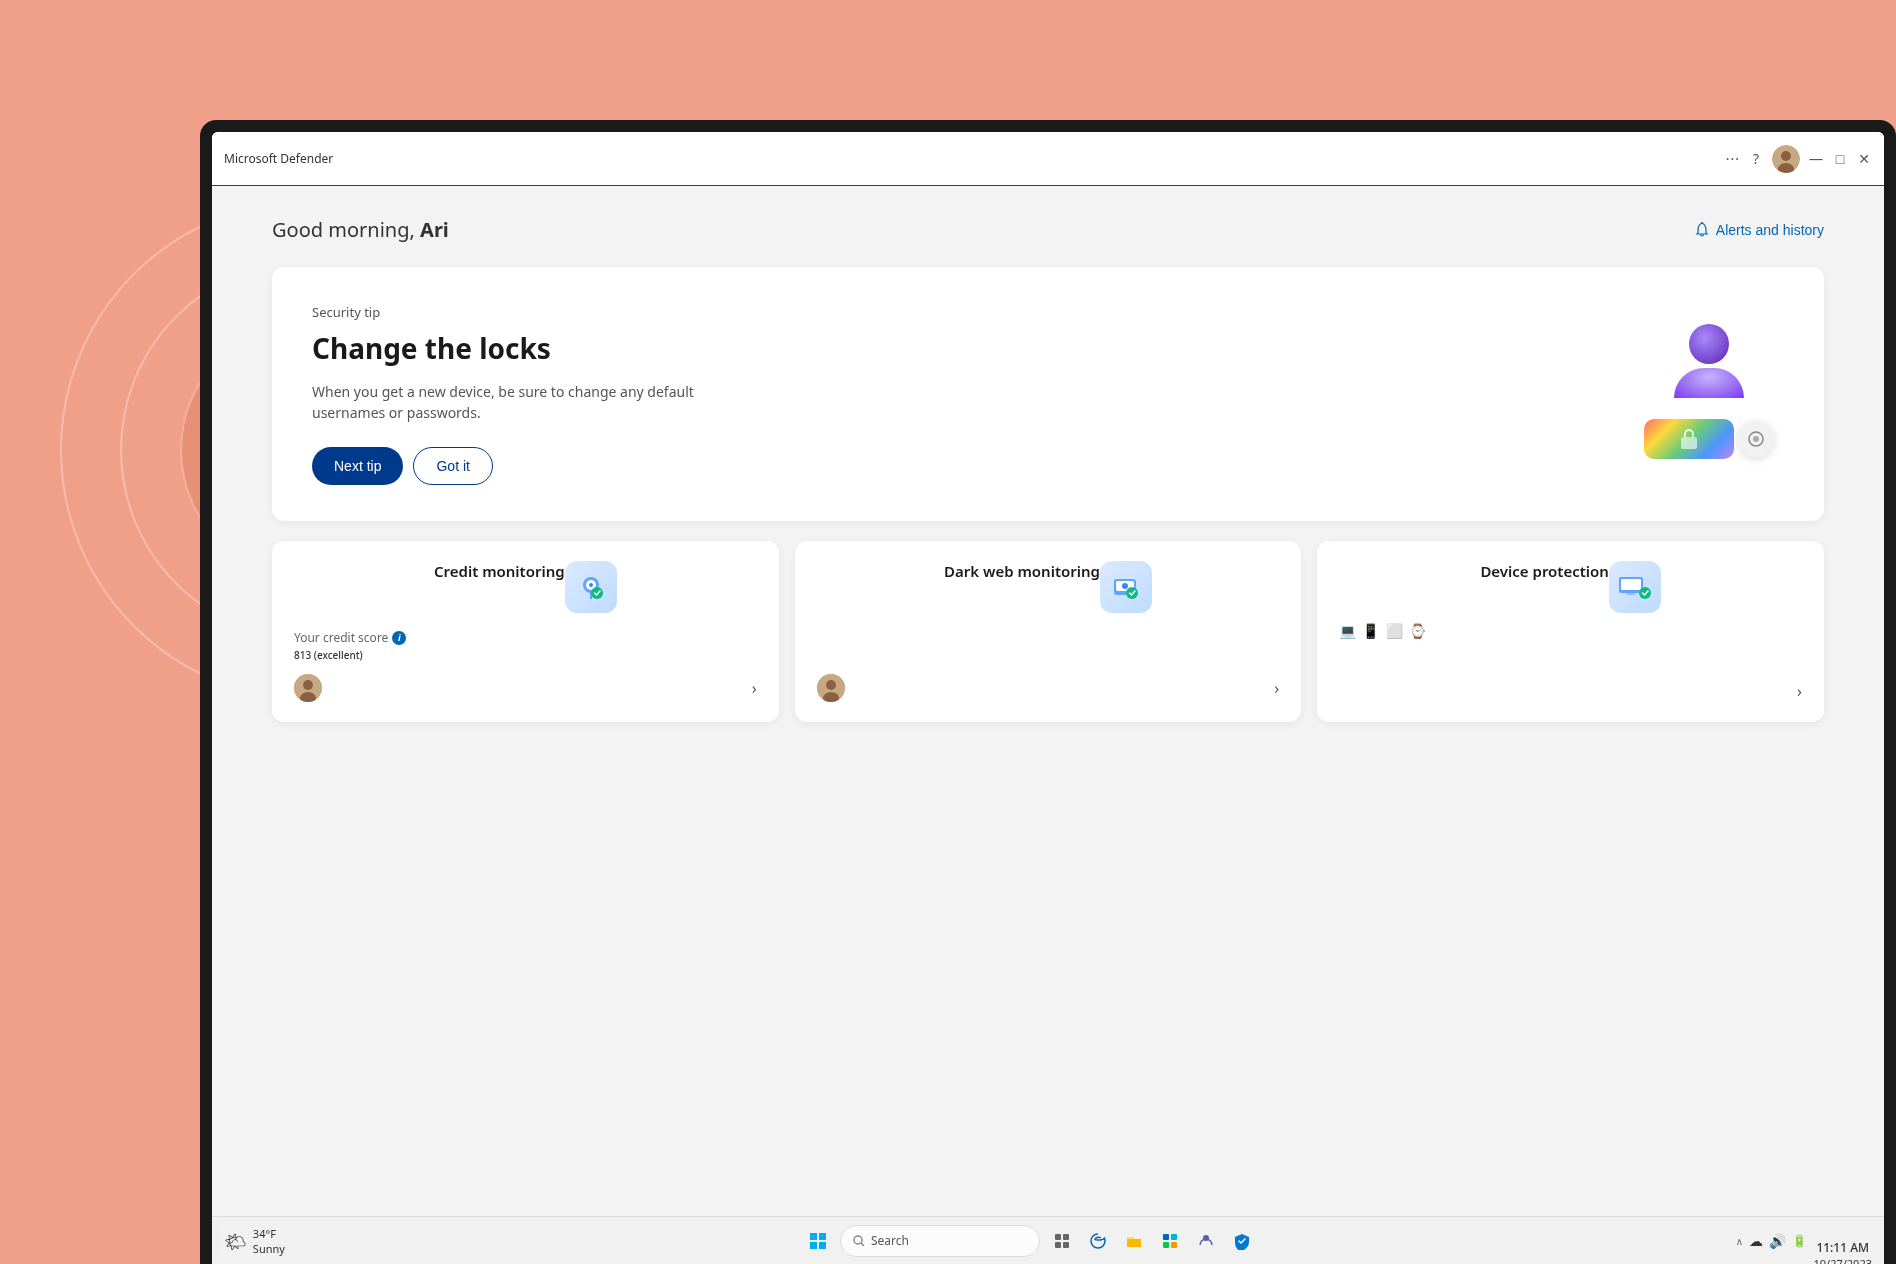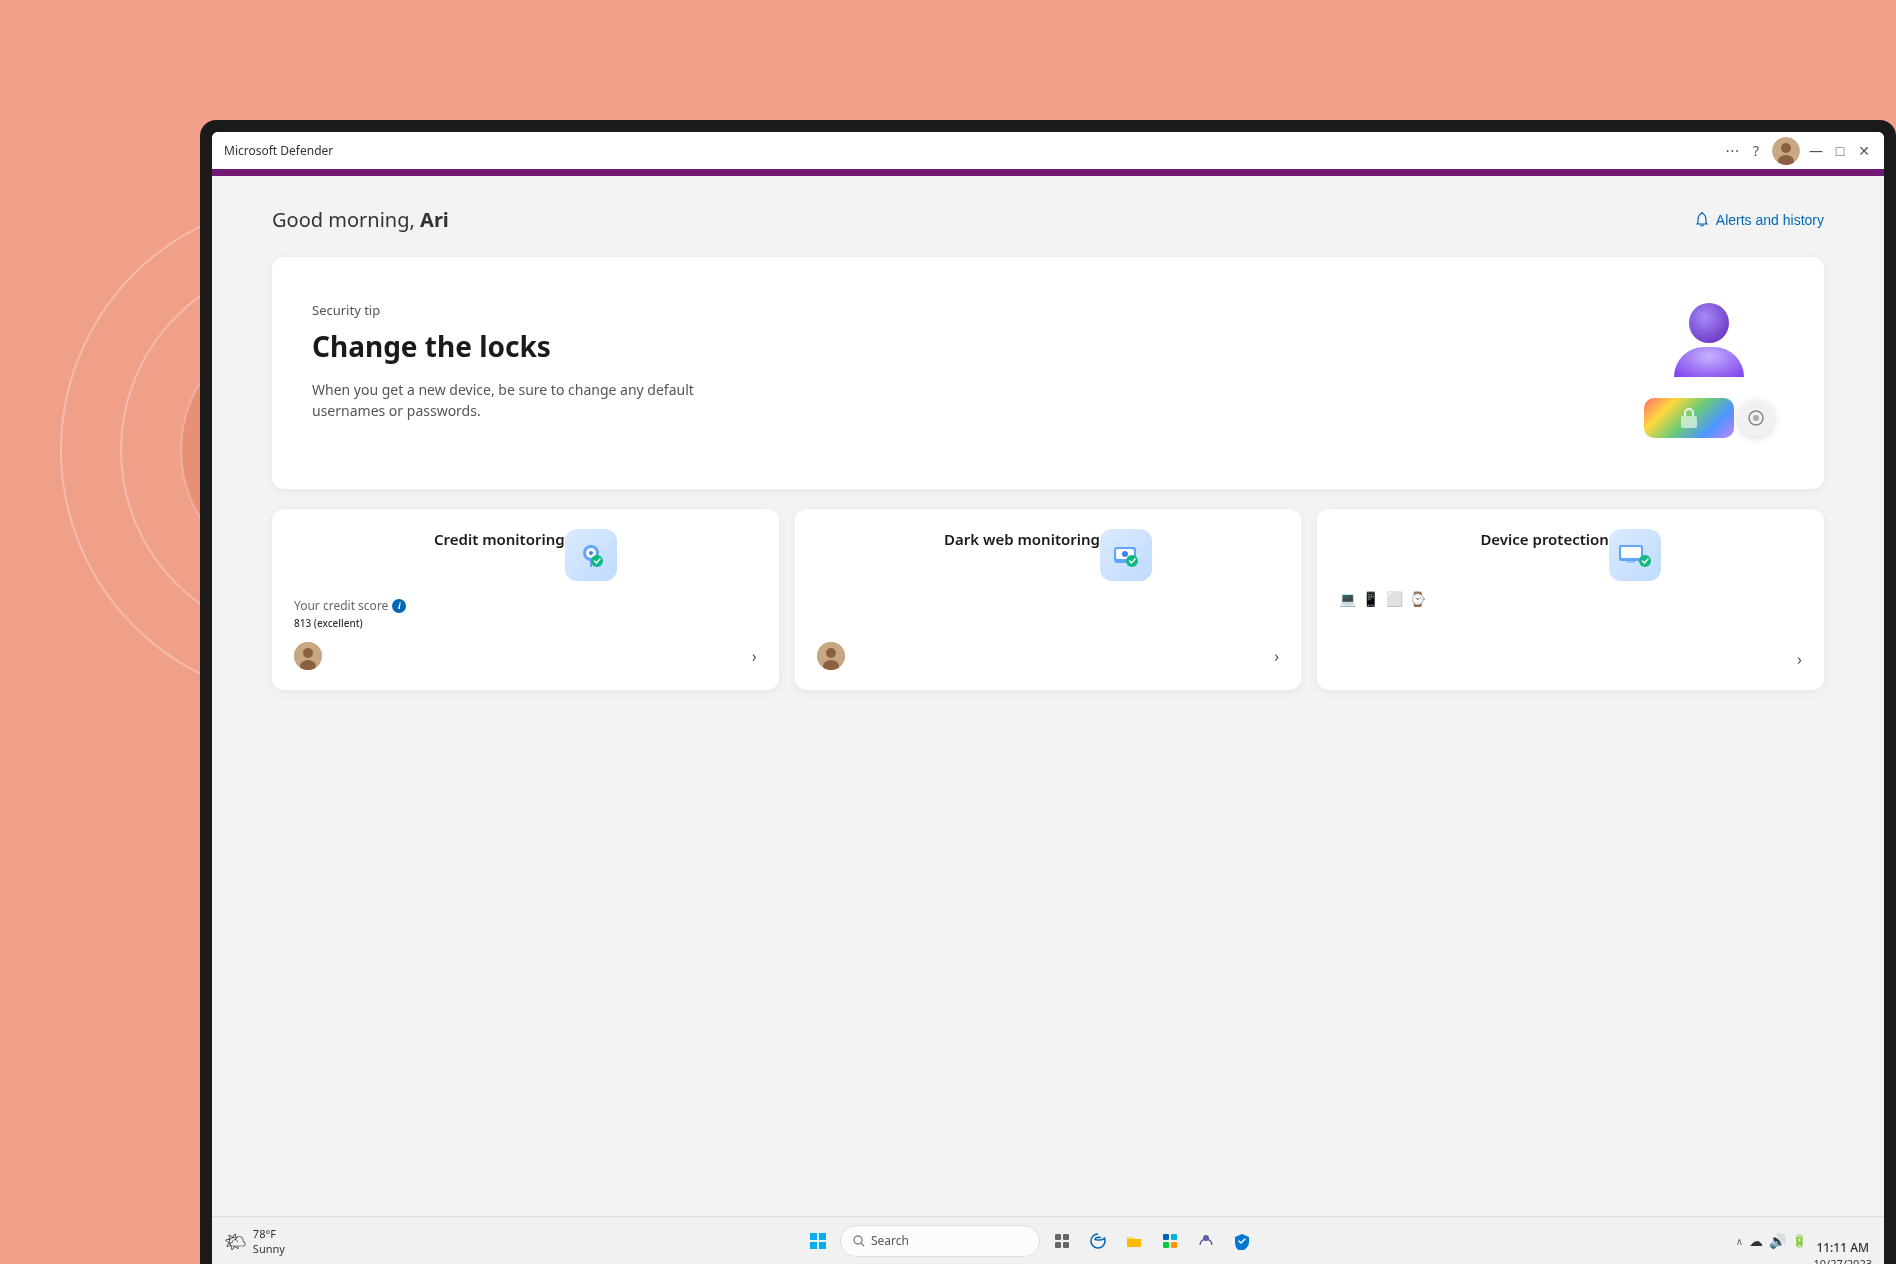--- a/index.html
+++ b/index.html
@@ -56,25 +56,25 @@
       border-radius: 6px 6px 0 0;
       height: 100%;
       overflow: hidden;
       display: flex;
       flex-direction: column;
     }
 
     
     .title-bar {
       background: #ffffff;
-      height: 44px;
+      height: 54px;
       display: flex;
       align-items: center;
       padding: 0 12px;
-      border-bottom: 7px solid #701a75;
+      border-bottom: 1px solid #701a75;
       flex-shrink: 0;
     }
     .title-bar-title {
       font-size: 12px;
       color: #333;
       flex: 1;
     }
     .title-bar-controls {
       display: flex;
       align-items: center;
@@ -395,20 +395,24 @@
           </svg>
           <span>Alerts and history</span>
         </button>
       </div>
 
       <div class="security-tip-card">
         <div class="security-tip-content">
           <div class="security-tip-label">Security tip</div>
           <div class="security-tip-title">Change the locks</div>
           <div class="security-tip-desc">When you get a new device, be sure to change any default usernames or passwords.</div>
+          <div class="tip-buttons">
+            <button class="btn-next-tip">Next tip</button>
+            <button class="btn-got-it">Got it</button>
+          </div>
         </div>
 
         <div class="security-illustration">
 
           <div style="position:absolute; top:10px; right:40px;">
             <div style="width:40px;height:40px;border-radius:50%;background:radial-gradient(circle at 40% 35%, #a78bfa, #5b21b6);margin:0 auto 4px;"></div>
             <div style="width:70px;height:30px;background:radial-gradient(ellipse at 50% 30%, #c4b5fd, #7c3aed);border-radius:35px 35px 0 0;margin:0 auto;"></div>
           </div>
 
           <div style="position:absolute;bottom:15px;right:10px;display:flex;align-items:center;gap:4px;">
@@ -511,21 +515,21 @@
           </div>
         </div>
 
       </div>
     </div>
 
     <div class="taskbar">
       <div class="taskbar-left">
         <span style="font-size:18px;">🌤</span>
         <div class="weather">
-          <span>78°F</span>
+          <span>34°F</span>
           <span>Sunny</span>
         </div>
       </div>
       <div class="taskbar-center">
         <div class="taskbar-icon">
           <svg width="18" height="18" viewBox="0 0 18 18" fill="none">
             <rect x="1" y="1" width="7" height="7" fill="#00adef"></rect>
             <rect x="10" y="1" width="7" height="7" fill="#00adef"></rect>
             <rect x="1" y="10" width="7" height="7" fill="#00adef"></rect>
             <rect x="10" y="10" width="7" height="7" fill="#00adef"></rect>

